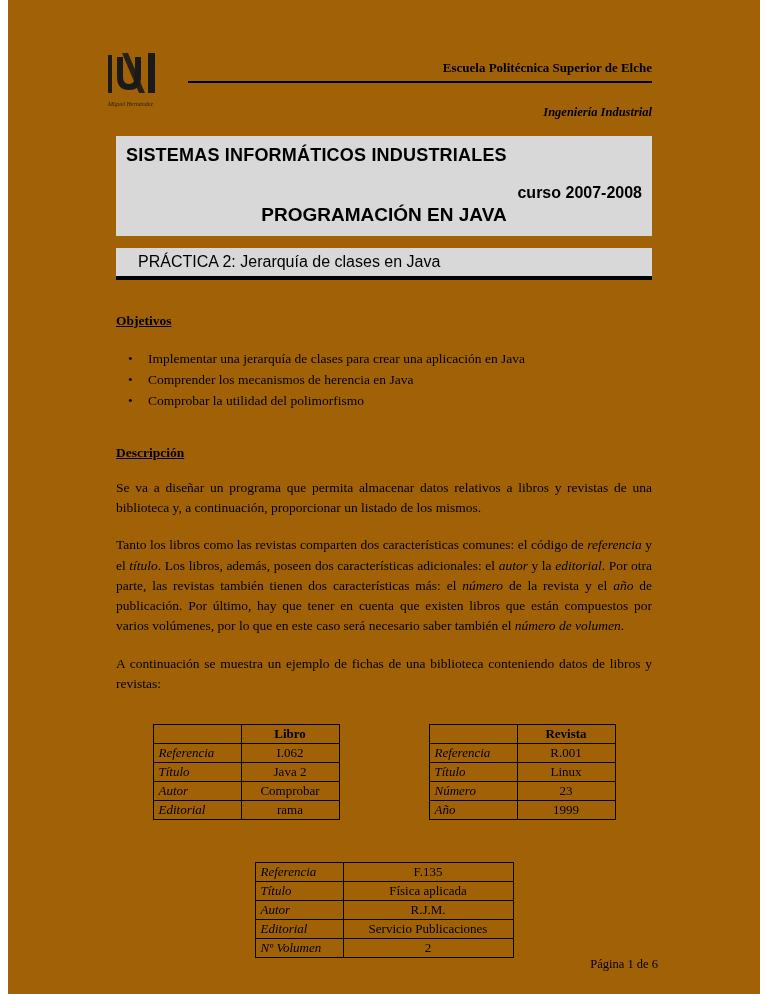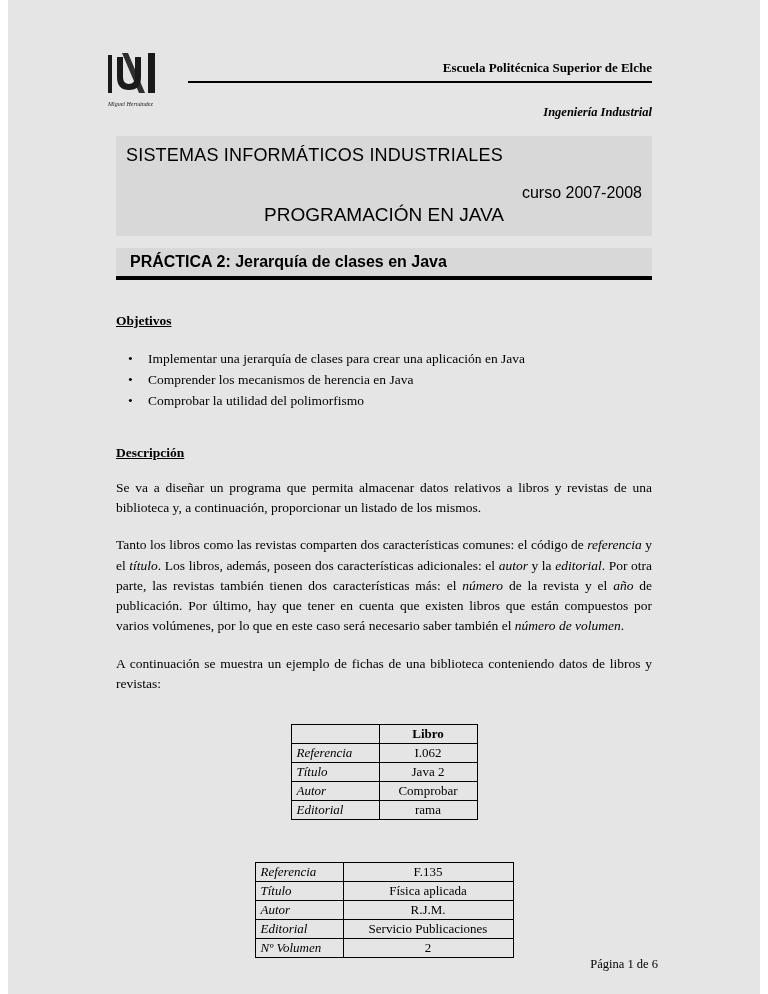--- a/index.html
+++ b/index.html
@@ -1,43 +1,43 @@
 <!DOCTYPE html>
 <html><head>
 <meta charset="utf-8">
 <style>
   * { margin:0; padding:0; box-sizing:border-box; }
   html,body { background:#ffffff; }
   body { font-family:"Liberation Serif", serif; color:#000; }
   .page {
     position:relative; width:752px; height:994px; margin:0 auto;
-    background:#e5e5e5; padding:50px 108px 0 100px; overflow:hidden;
+    background:#a16207; padding:50px 108px 0 100px; overflow:hidden;
   }
 
   
   .header { display:flex; align-items:flex-start; }
   .logo-box { width:80px; flex:0 0 80px; padding-top:2px; }
   .logo-caption { font-size:6px; font-style:italic; margin-top:1px; color:#222; }
   .header-right { flex:1; padding-top:10px; }
   .school { text-align:right; font-weight:bold; font-size:13px; padding-bottom:5px; }
   .header-rule { border-bottom:2px solid #000; }
   .degree { text-align:right; font-weight:bold; font-style:italic; font-size:12.5px; margin-top:22px; }
 
   
   .title-block {
     background:#d8d8d8; margin:16px 0 0 8px; padding:9px 10px 10px;
-    font-family:"Liberation Sans", sans-serif; font-weight:normal;
+    font-family:"Liberation Sans", sans-serif; font-weight:bold;
   }
   .tb-line1 { font-size:18px; letter-spacing:.2px; }
   .tb-line2 { text-align:right; font-size:16px; margin-top:18px; }
   .tb-line3 { text-align:center; font-size:19px; margin-top:2px; }
   .practice-strip {
-    background:#d8d8d8; margin:12px 0 0 8px; padding:5px 14px 5px;
+    background:#d8d8d8; margin:12px 0 0 8px; padding:5px 22px 5px;
     border-bottom:4px solid #000;
-    font-family:"Liberation Sans", sans-serif; font-weight:bold; font-size:16px;
+    font-family:"Liberation Sans", sans-serif; font-weight:normal; font-size:16px;
   }
 
   
   .content { margin-left:8px; }
   .section-heading { font-weight:bold; text-decoration:underline; font-size:13.5px; margin-top:33px; }
   .bullets { margin-top:20px; }
   .bullet { display:flex; font-size:13.5px; line-height:1.55; }
   .bullet .dot { width:32px; padding-left:12px; }
   .bullet .txt { flex:1; }
   p.bodytext { font-size:13.5px; line-height:1.5; text-align:justify; margin-top:17px; }
@@ -130,20 +130,44 @@
           <td class="lbl">Autor</td>
           <td class="val">Comprobar</td>
         </tr>
         <tr>
           <td class="lbl">Editorial</td>
           <td class="val">rama</td>
         </tr>
       </tbody>
         </table>
 
+      <table class="ficha">
+        <tbody>
+            <tr>
+          <td class="lbl"></td>
+          <td class="val hdr">Revista</td>
+        </tr>
+        <tr>
+          <td class="lbl">Referencia</td>
+          <td class="val">R.001</td>
+        </tr>
+        <tr>
+          <td class="lbl">Título</td>
+          <td class="val">Linux</td>
+        </tr>
+        <tr>
+          <td class="lbl">Número</td>
+          <td class="val">23</td>
+        </tr>
+        <tr>
+          <td class="lbl">Año</td>
+          <td class="val">1999</td>
+        </tr>
+      </tbody>
+        </table>
 
     </div>
 
     <div class="table3-wrap">
       <table class="ficha">
         <tbody>
         <tr>
           <td class="lbl">Referencia</td>
           <td class="val-wide">F.135</td>
         </tr>

